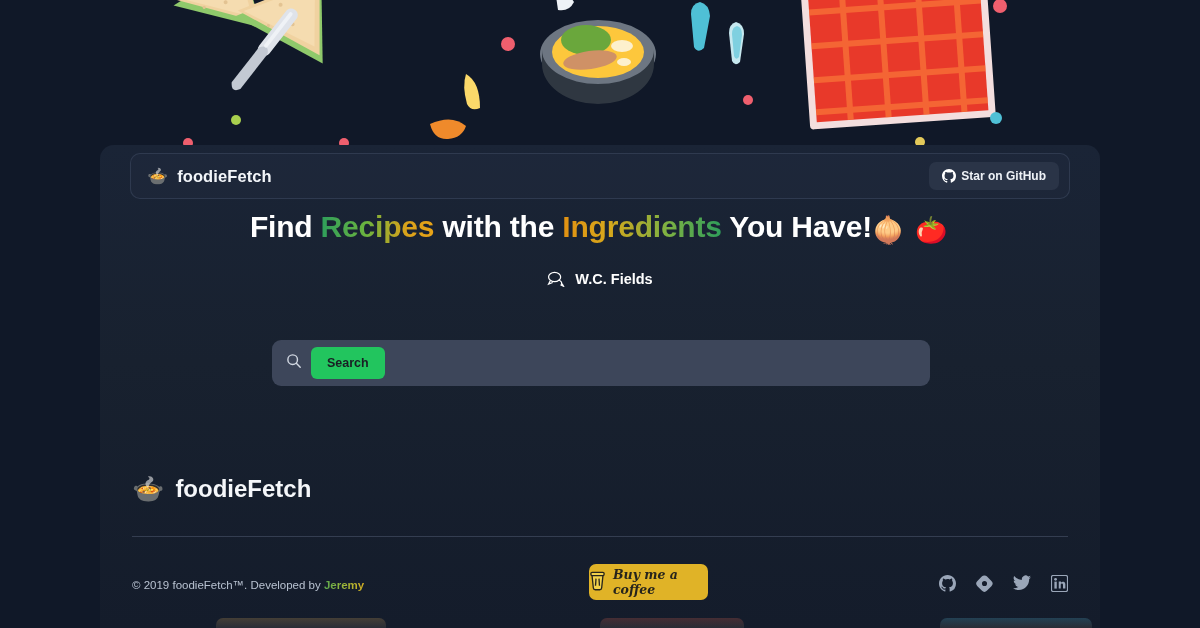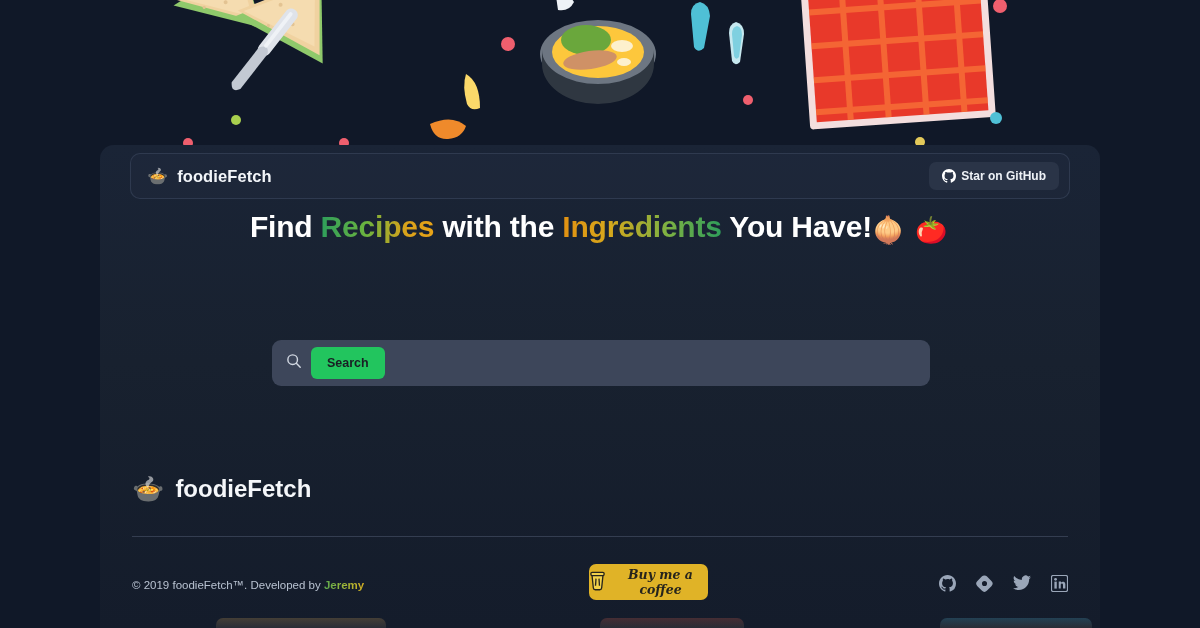--- a/index.html
+++ b/index.html
@@ -153,21 +153,21 @@
   .bmc {
     position: absolute; left: 457px; top: 9px;
     width: 119px; height: 36px;
     background: #e0b327; border-radius: 7px;
     display: flex; align-items: center; justify-content: center; gap: 7px;
     cursor: pointer;
   }
   .bmc .bmc-label {
     color: #26241c; font-size: 12.5px;
     font-family: "DejaVu Serif", serif;
-    font-style: italic; font-weight: bold; text-align: center;
+    font-style: italic; font-weight: bold;
   }
   .socials { display: flex; align-items: center; gap: 20px; }
   .socials span { display: block; cursor: pointer; }
 
   
   .peek-row {
     position: absolute; left: 0; top: 473px; width: 1000px; height: 10px;
   }
   .peek {
     position: absolute; top: 0; height: 10px;
@@ -267,20 +267,30 @@
         <span class="lbl">Star on GitHub</span>
       </div>
     </div>
 
     <div class="hero">
       <h1 class="headline">
         <span>Find </span><span class="g-recipes">Recipes</span><span> with the </span><span class="g-ingredients">Ingredients</span><span> You Have!</span><span class="head-emojis">🧅 🍅</span>
       </h1>
 
       <div class="quote-wrap">
+        <div class="author-line">
+          <span>
+            <svg width="19" height="17" viewBox="0 0 20 18" fill="none" stroke="#ffffff" stroke-width="1.3">
+              <ellipse cx="8" cy="7.4" rx="6.4" ry="5"></ellipse>
+              <path d="M3.4 11.3 L1.6 15 L6 13.2"></path>
+              <path d="M12.2 10.6 a4.6 3.7 0 0 1 2.6 5.4 l2.6 1.2 -1.4 -2.6"></path>
+            </svg>
+          </span>
+          <span>W.C. Fields</span>
+        </div>
       </div>
     </div>
 
     <div class="searchbar">
       <span class="search-icon">
         <svg width="16" height="16" viewBox="0 0 18 18" fill="none" stroke="#d2d8e2" stroke-width="1.6" stroke-linecap="round">
           <circle cx="7.5" cy="7.5" r="5.4"></circle>
           <line x1="11.6" y1="11.6" x2="16" y2="16"></line>
         </svg>
       </span>

